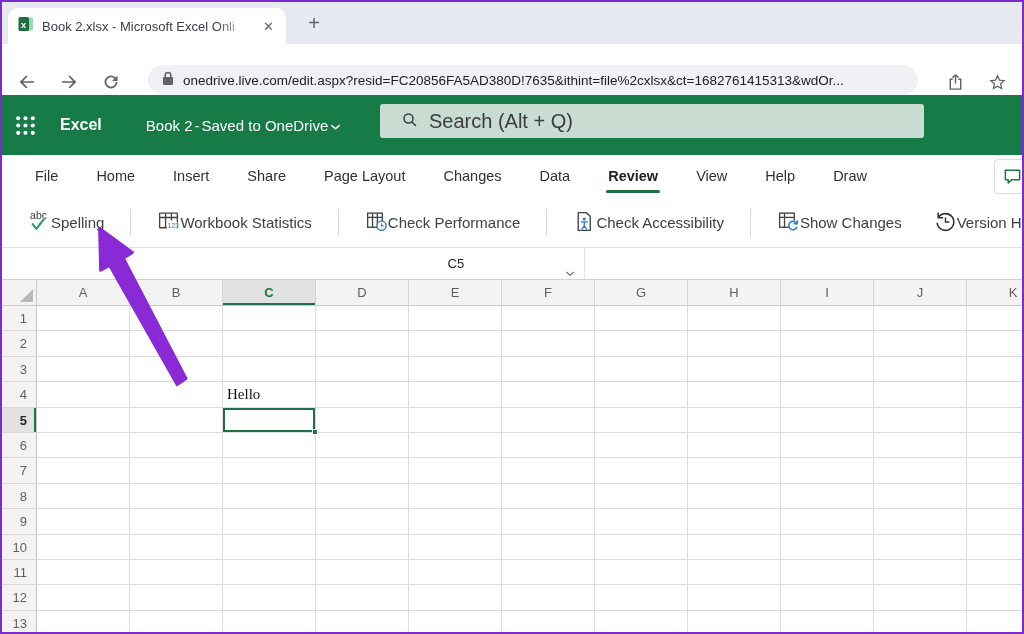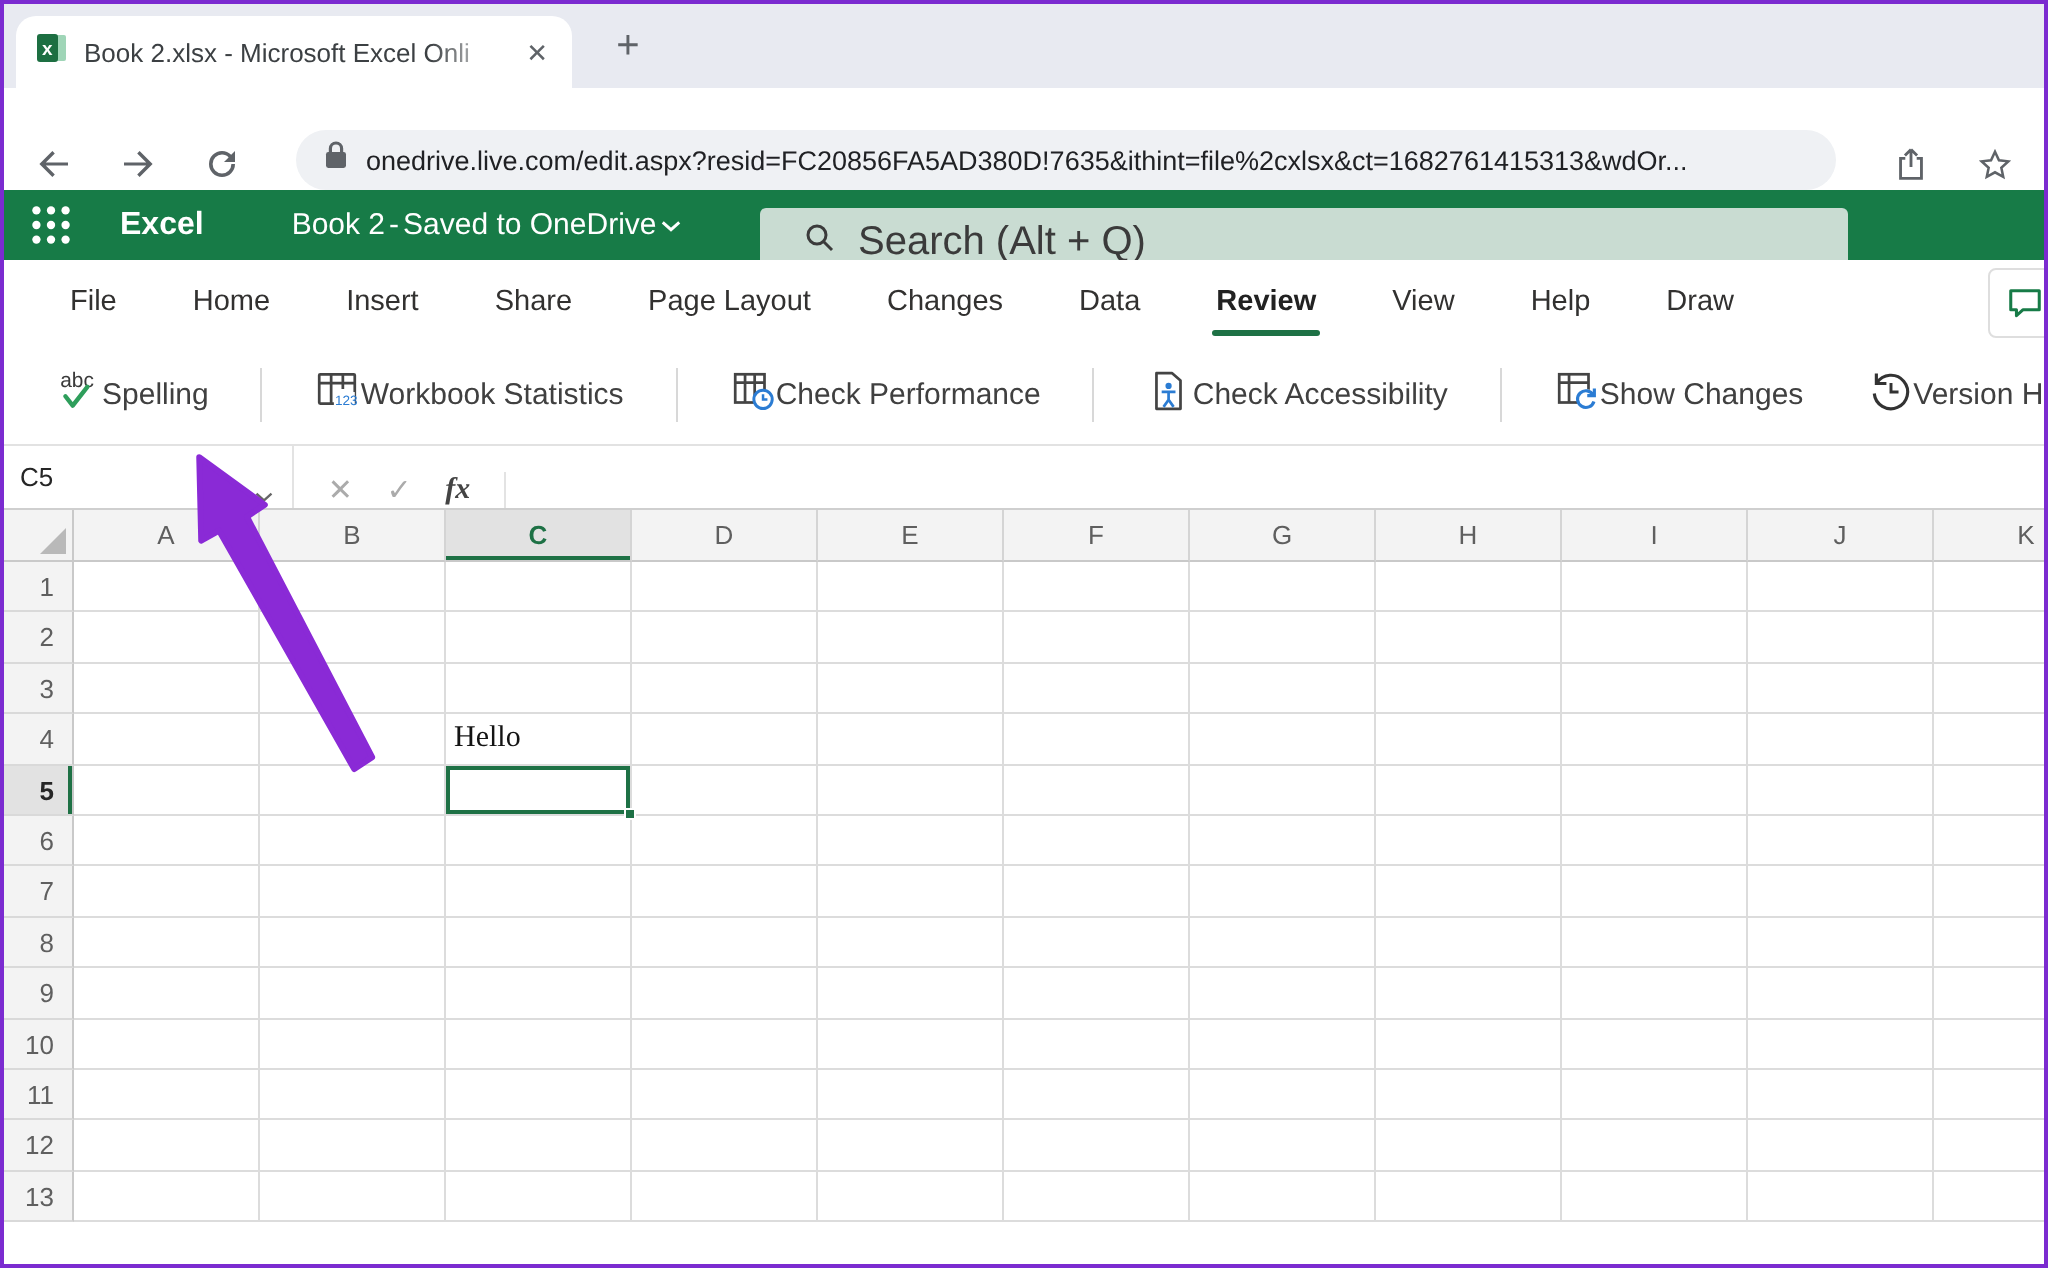--- a/index.html
+++ b/index.html
@@ -31,21 +31,21 @@
     height:51px; background:#fff; display:flex; align-items:flex-end;
     padding:0 12px; gap:16px;
   }
   .nav-btn { width:26px; height:26px; display:flex; align-items:center; justify-content:center; }
   .addressbar {
     flex:1; height:30px; margin:0 8px; background:#EFF1F4; border-radius:15px;
     display:flex; align-items:center; padding:0 14px; gap:9px; overflow:hidden;
   }
   .url { font-size:13.5px; color:#202124; white-space:nowrap; }
   
-  .xl-header { position:relative; height:35px; background:#177B47; display:flex; align-items:center;text-align:right; }
+  .xl-header { position:relative; height:60px; background:#177B47; display:flex; align-items:center;text-align:right; }
   .waffle { margin-left:11px; display:flex; }
   .xl-name { color:#fff; font-weight:700; font-size:16px; margin-left:22px; }
   .doc-group { display:flex; align-items:center; color:#fff; font-size:15px; margin-left:44px; gap:2px; }
   .searchbox {
     position:absolute; left:378px; top:9px; width:544px; height:34px;
     background:#C9DCD2; border-radius:3px; display:flex; align-items:center;
     padding-left:22px; gap:11px; color:#3B3B3B; font-size:20px;
   }
   
   .menubar { position:relative; height:43px; background:#fff; display:flex; align-items:center; padding-left:14px; }
@@ -60,21 +60,21 @@
     border:1px solid #DEDEDE; border-radius:4px; display:flex; align-items:center; padding-left:8px;
   }
   
   .ribbon {
     height:50px; background:#fff; border-bottom:1px solid #E2E2E2;
     display:flex; align-items:center; padding-left:14px; white-space:nowrap; overflow:hidden;
   }
   .rb-item { display:flex; align-items:center; gap:0; padding:0 12px; font-size:15px; color:#404040; cursor:pointer; flex:0 0 auto;text-align:center; }
   .rb-div { width:1px; height:27px; background:#D8D8D8; margin:0 14px; flex:0 0 auto; }
   
-  .formula { height:32px; background:#fff; border-bottom:1px solid #CFCFCF; display:flex; align-items:flex-end; }
+  .formula { height:32px; background:#fff; border-bottom:1px solid #CFCFCF; display:flex; align-items:center;flex-direction:column; }
   .namebox { position:relative; width:145px; border-right:1px solid #E3E3E3; font-size:13px; color:#262626; line-height:31px; padding-left:8px; }
   .namebox .chev { position:absolute; right:9px; top:9px; }
   .fxgroup { width:106px; border-right:1px solid #E3E3E3; display:flex; align-items:center; justify-content:space-evenly; }
   .glyph-dim { color:#ABABAB; font-size:15px; }
   .fx { font-family:"Liberation Serif", serif; font-style:italic; font-weight:700; font-size:15px; color:#444; }
   .formula-input { flex:1; background:#fff; }
   
   .grid { position:relative; flex:1; background:#fff; overflow:hidden; }
   .g-row { display:flex; height:25.4px; }
   .g-row.g-head { height:26px; }

